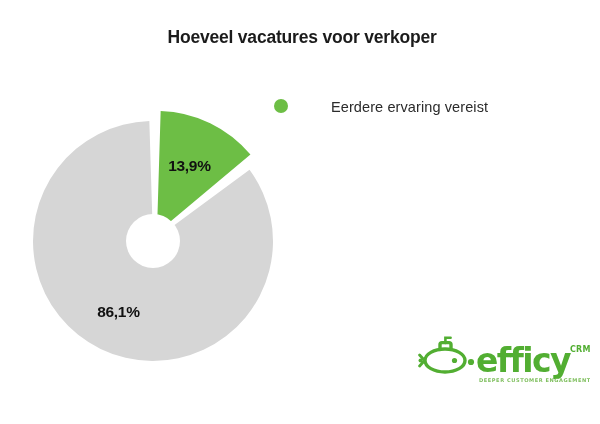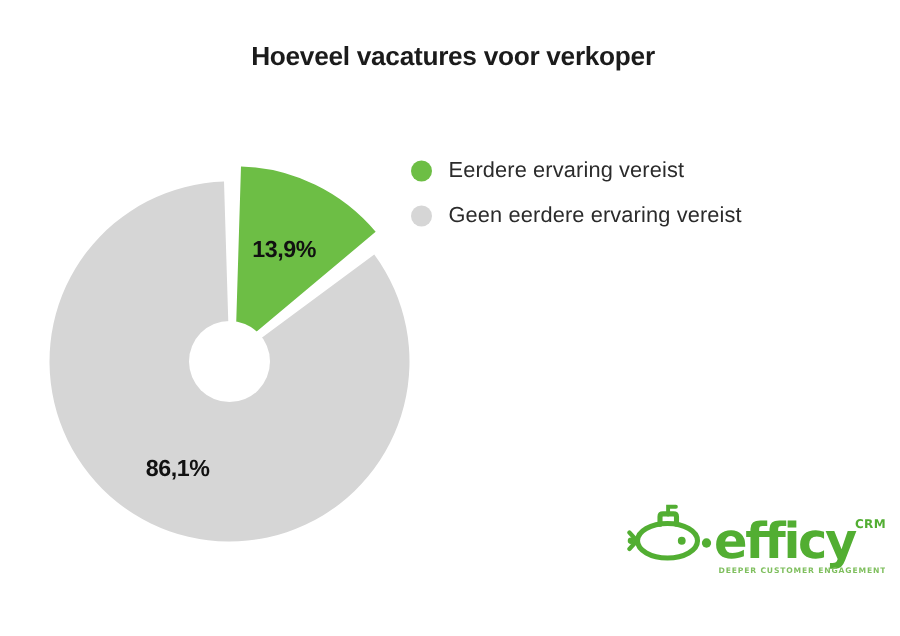--- a/index.html
+++ b/index.html
@@ -57,22 +57,23 @@
 
   
   #legend {
     position: absolute;
     left: 274px;
     top: 99px;
     width: 310px;
   }
   .legend-row {
     display: flex;
-    align-items: center;
+    align-items: flex-start;
     height: 30px;
+    gap: 32px;
   }
   .legend-dot {
     width: 14px;
     height: 14px;
     border-radius: 50%;
     flex: 0 0 14px;
     margin-right: 11px;
   }
   .legend-label {
     font-size: 14.5px;
@@ -130,24 +131,20 @@
     <text id="label-green" class="slice-label" x="166.4" y="70.0" text-anchor="middle">13,9%</text>
     <text id="label-gray" class="slice-label" x="95.4" y="216.2" text-anchor="middle">86,1%</text>
   </svg>
 </div>
 
 <div id="legend">
   <div class="legend-row">
     <span class="legend-dot" id="legend-dot-0" style="background: rgb(109, 190, 69);"></span>
     <span class="legend-label">Eerdere ervaring vereist</span>
   </div>
-  <div class="legend-row">
-    <span class="legend-dot" id="legend-dot-1" style="background: rgb(214, 214, 214);"></span>
-    <span class="legend-label">Geen eerdere ervaring vereist</span>
-  </div>
 </div>
 
 <div id="logo">
   <svg id="logo-svg" viewBox="0 0 172 58">
     <g id="logo-mark">
 
       <ellipse cx="27" cy="24.5" rx="20" ry="11.5" fill="none" stroke="#52AE32" stroke-width="3.4"></ellipse>
 
       <path d="M22 13.5 L22 8.5 Q22 6.6 24 6.6 L31 6.6 Q33 6.6 33 8.5 L33 13.3" fill="none" stroke="#52AE32" stroke-width="3.4" stroke-linecap="round"></path>
 

